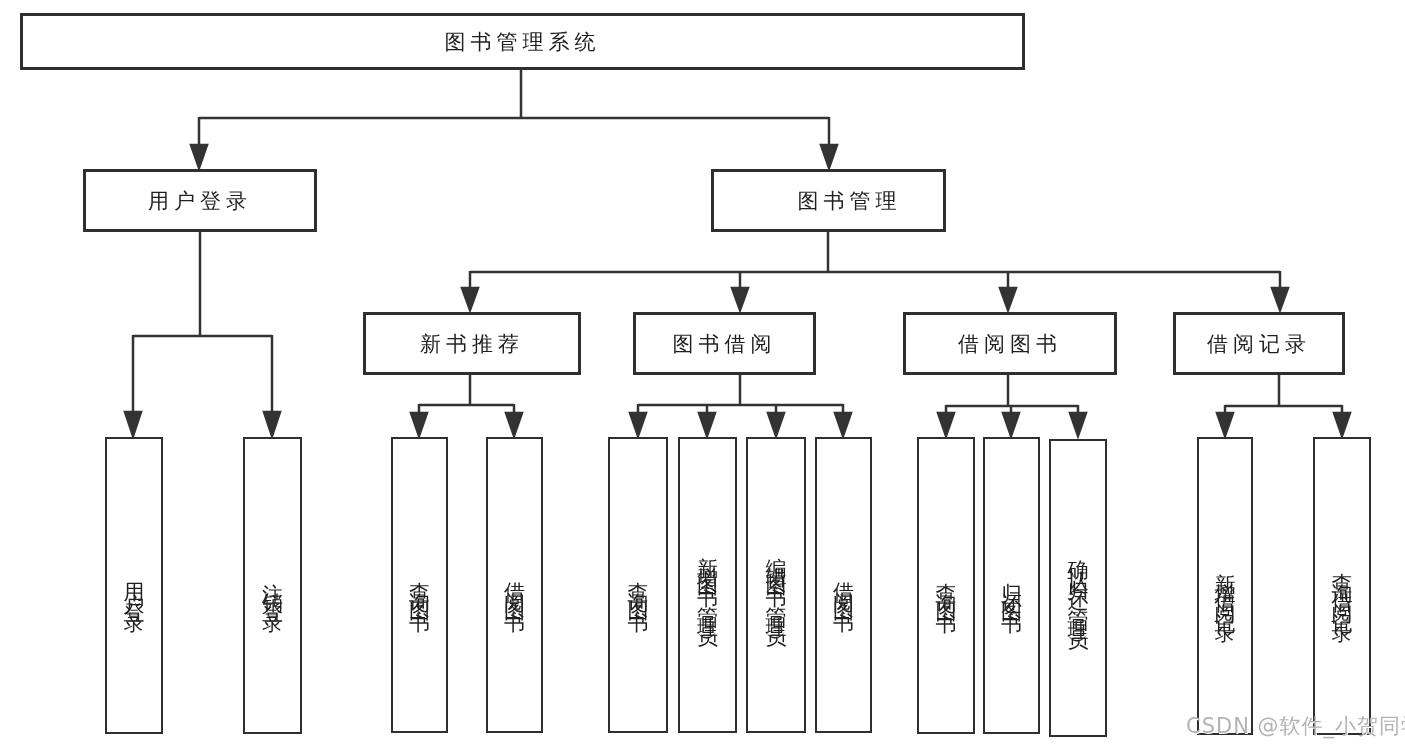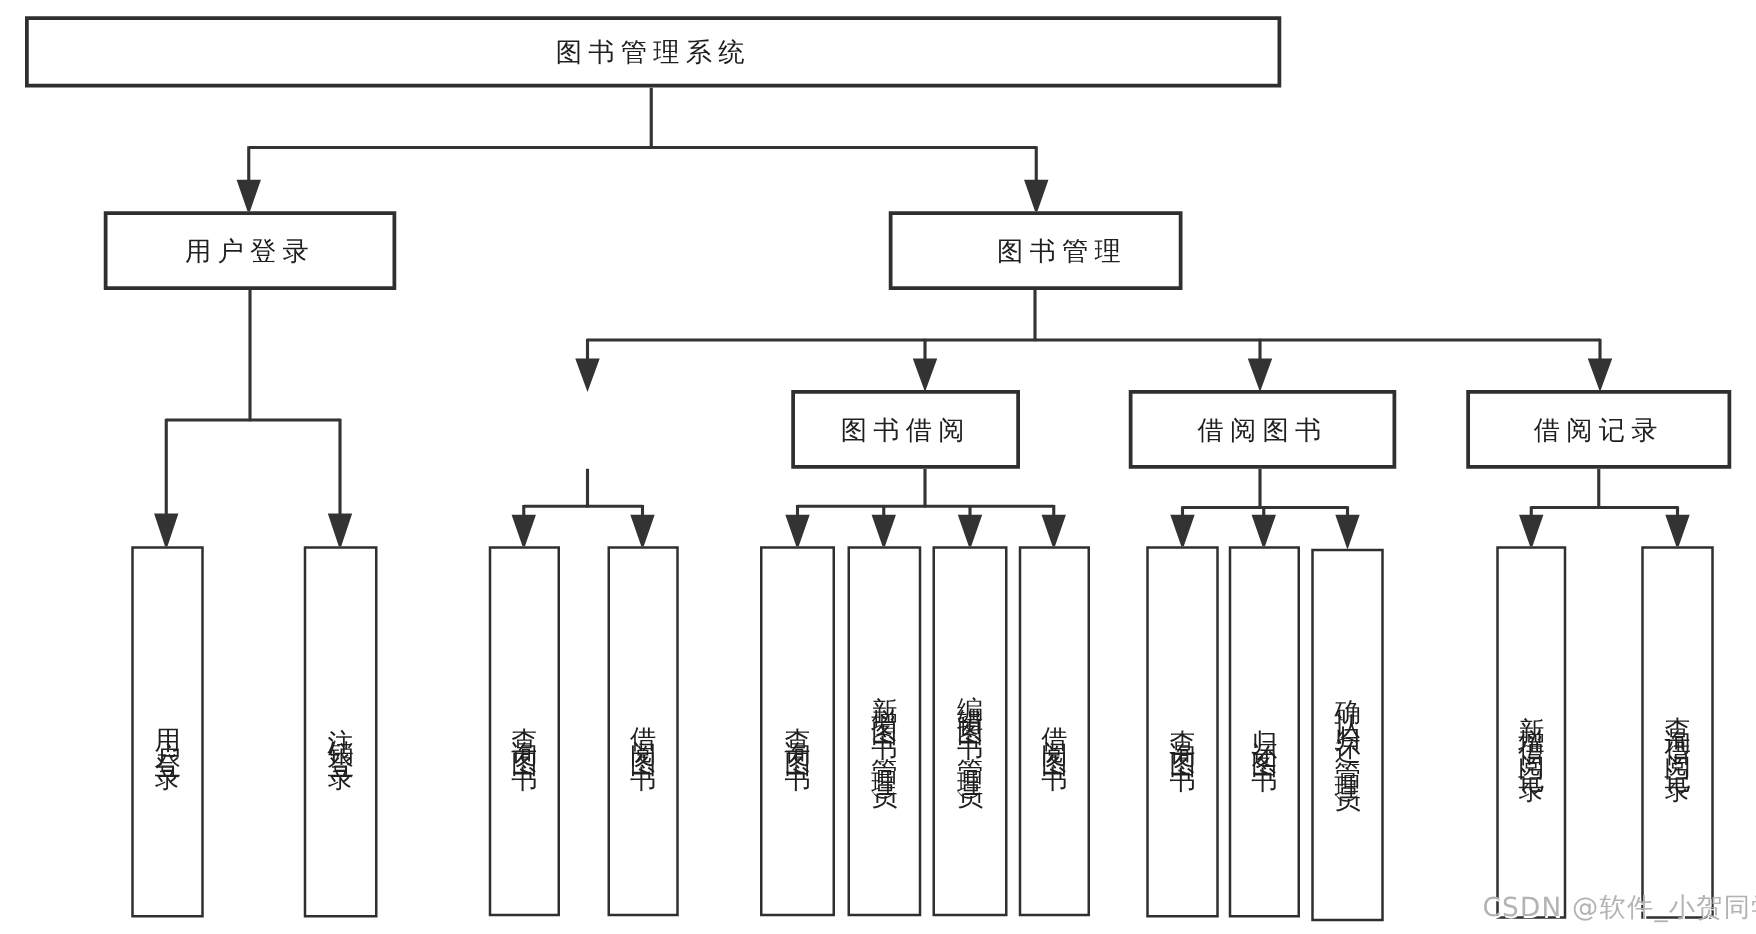--- a/index.html
+++ b/index.html
@@ -118,23 +118,24 @@
       <polygon points="1217,413 1233,413 1225,436"></polygon>
     <path d="M1342 405 V415" fill="none"></path>
       <polygon points="1334,413 1350,413 1342,436"></polygon>
   </svg>
 
   <div class="node" style="left:20px; top:13px; width:1005px; height:57px;">图书管理系统</div>
 
   <div class="node" style="left:83px; top:169px; width:234px; height:63px;">用户登录</div>
   <div class="node" style="left:711px; top:169px; width:235px; height:63px;padding-left:42px;">图书管理</div>
 
+  <div class="node" style="left:363px; top:312px; width:218px; height:63px;">新书推荐</div>
   <div class="node" style="left:633px; top:312px; width:183px; height:63px;">图书借阅</div>
   <div class="node" style="left:903px; top:312px; width:214px; height:63px;">借阅图书</div>
-  <div class="node" style="left:1173px; top:312px; width:212px; height:63px;">借阅记录</div>
+  <div class="node" style="left:1173px; top:312px; width:172px; height:63px;">借阅记录</div>
 
   <div class="node vnode" style="left:105px; top:437px; width:58px; height:297px;">用户登录</div>
   <div class="node vnode" style="left:243px; top:437px; width:59px; height:297px;">注销登录</div>
 
   <div class="node vnode" style="left:391px; top:437px; width:57px; height:296px;">查询图书</div>
   <div class="node vnode" style="left:486px; top:437px; width:57px; height:296px;">借阅图书</div>
 
   <div class="node vnode" style="left:608px; top:437px; width:60px; height:296px;">查询图书</div>
   <div class="node vnode" style="left:678px; top:437px; width:59px; height:296px;">新增图书（管理员）</div>
   <div class="node vnode" style="left:746px; top:437px; width:60px; height:296px;">编辑图书（管理员）</div>

